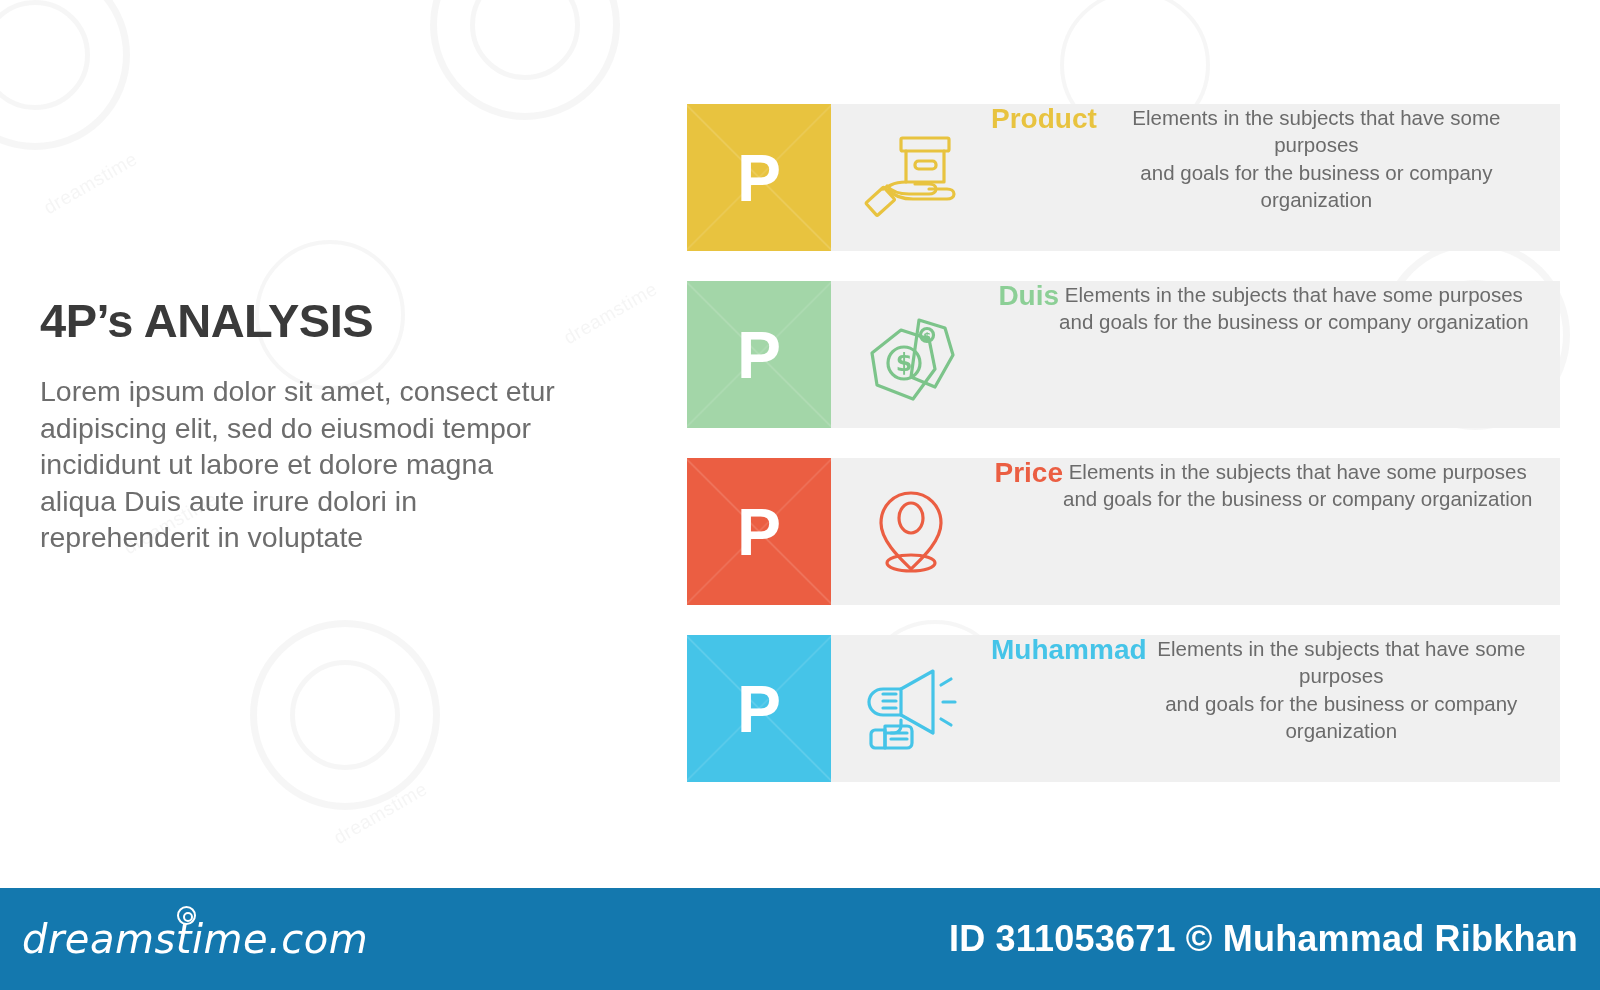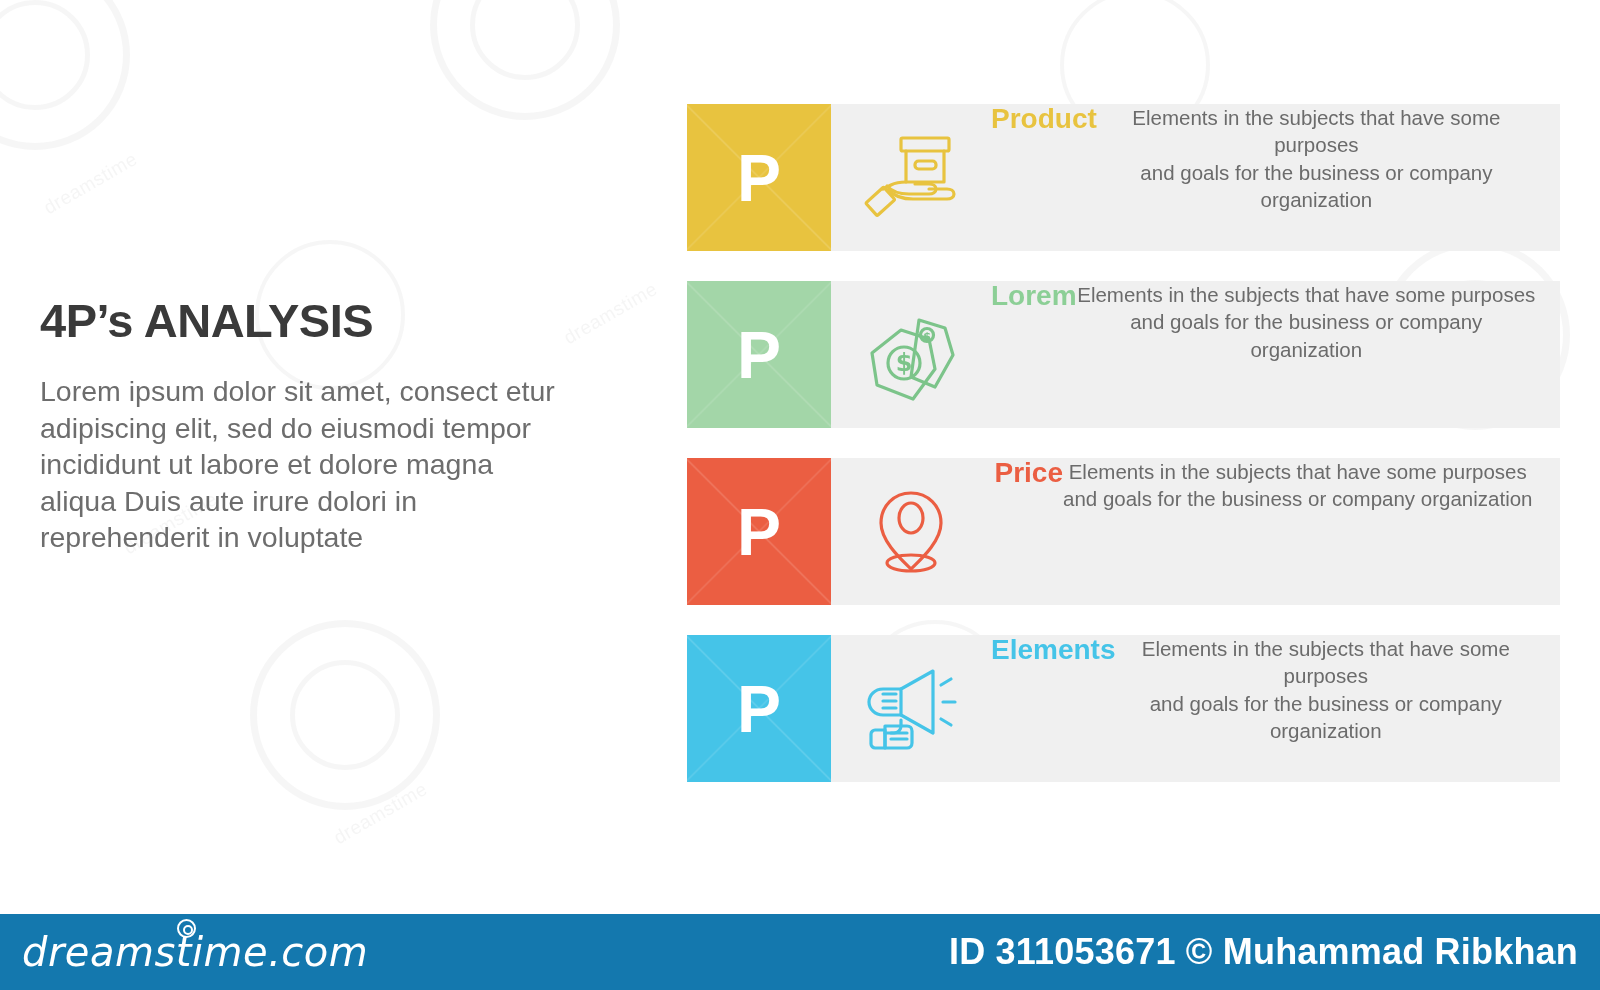--- a/index.html
+++ b/index.html
@@ -149,21 +149,21 @@
     white-space: pre-line;
     text-align: center;
   }
 
   
   #footer {
     position: absolute;
     left: 0;
     bottom: 0;
     width: 1600px;
-    height: 76px;
+    height: 102px;
     background: #1478ae;
     z-index: 20;
     display: flex;
     align-items: center;
     justify-content: space-between;
   }
   #ds-logo {
     position: relative;
     margin-left: 22px;
     color: #ffffff;
@@ -269,21 +269,21 @@
           <path d="M62 12 l26 8 8 27 -18 32 -24 -10 z" transform="translate(-6,0)"></path>
           <circle cx="64" cy="27" r="6.5"></circle>
           <text x="64" y="32" font-family="DejaVu Sans, sans-serif" font-size="11" font-weight="bold" fill="#7cc48a" stroke="none" text-anchor="middle">$</text>
 
           <path d="M38 22 l28 9 6 30 -22 30 -36 -14 -5 -32 z"></path>
           <circle cx="41" cy="55" r="16"></circle>
           <text x="41" y="63" font-family="DejaVu Sans, sans-serif" font-size="24" font-weight="bold" fill="#7cc48a" stroke="none" text-anchor="middle">$</text>
         </svg>
       </div>
       <div class="text-cell">
-        <div class="row-title" style="color:#8ccf96;">Lorem</div>
+        <div class="row-title" style="color:#8ccf96;">Duis</div>
         <div class="row-desc">Elements in the subjects that have  some purposes
 and goals for the business or company organization</div>
       </div>
     </div>
 
     <div class="row">
       <div class="badge" style="background:#eb5e42;">
         <span class="badge-letter">P</span>
       </div>
       <div class="icon-cell">
@@ -315,21 +315,21 @@
           <path d="M80 22 l10 -6 M82 39 h12 M80 56 l10 6"></path>
 
           <path d="M40 57 v6 c0 4 -3 7 -7 7 H24"></path>
 
           <path d="M24 63 h22 c3 0 5 2 5 5 v12 c0 3 -2 5 -5 5 H24 z"></path>
           <path d="M14 67 h10 v18 H14 c-2 0 -4 -2 -4 -4 V71 c0 -2 2 -4 4 -4 z"></path>
           <path d="M30 70 h16 M30 76 h16"></path>
         </svg>
       </div>
       <div class="text-cell">
-        <div class="row-title" style="color:#45c4e8;">Elements</div>
+        <div class="row-title" style="color:#45c4e8;">Muhammad</div>
         <div class="row-desc">Elements in the subjects that have  some purposes
 and goals for the business or company organization</div>
       </div>
     </div>
 
   </div>
 
   <div id="footer">
     <div id="ds-logo">
       <span>dreamstime.com</span>

